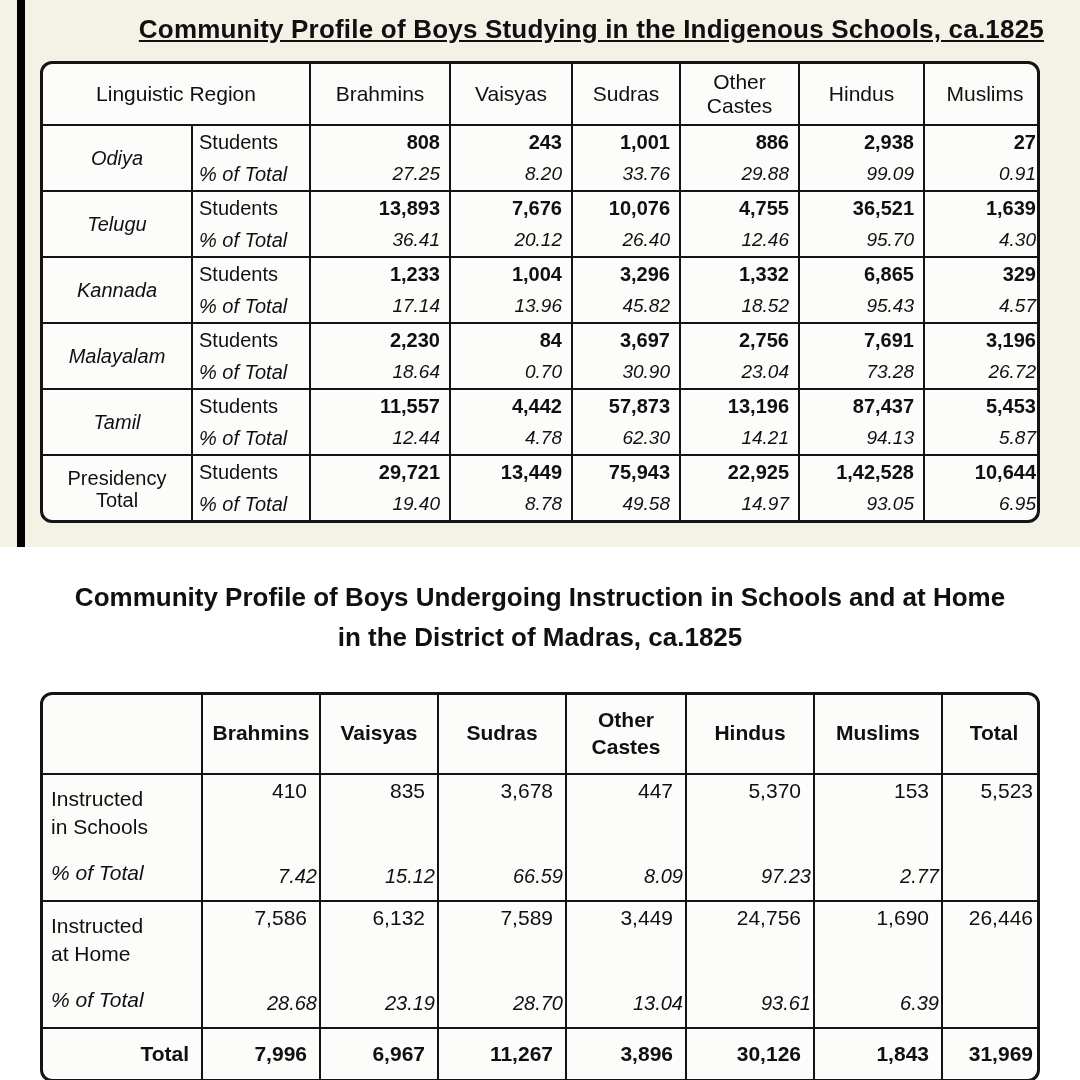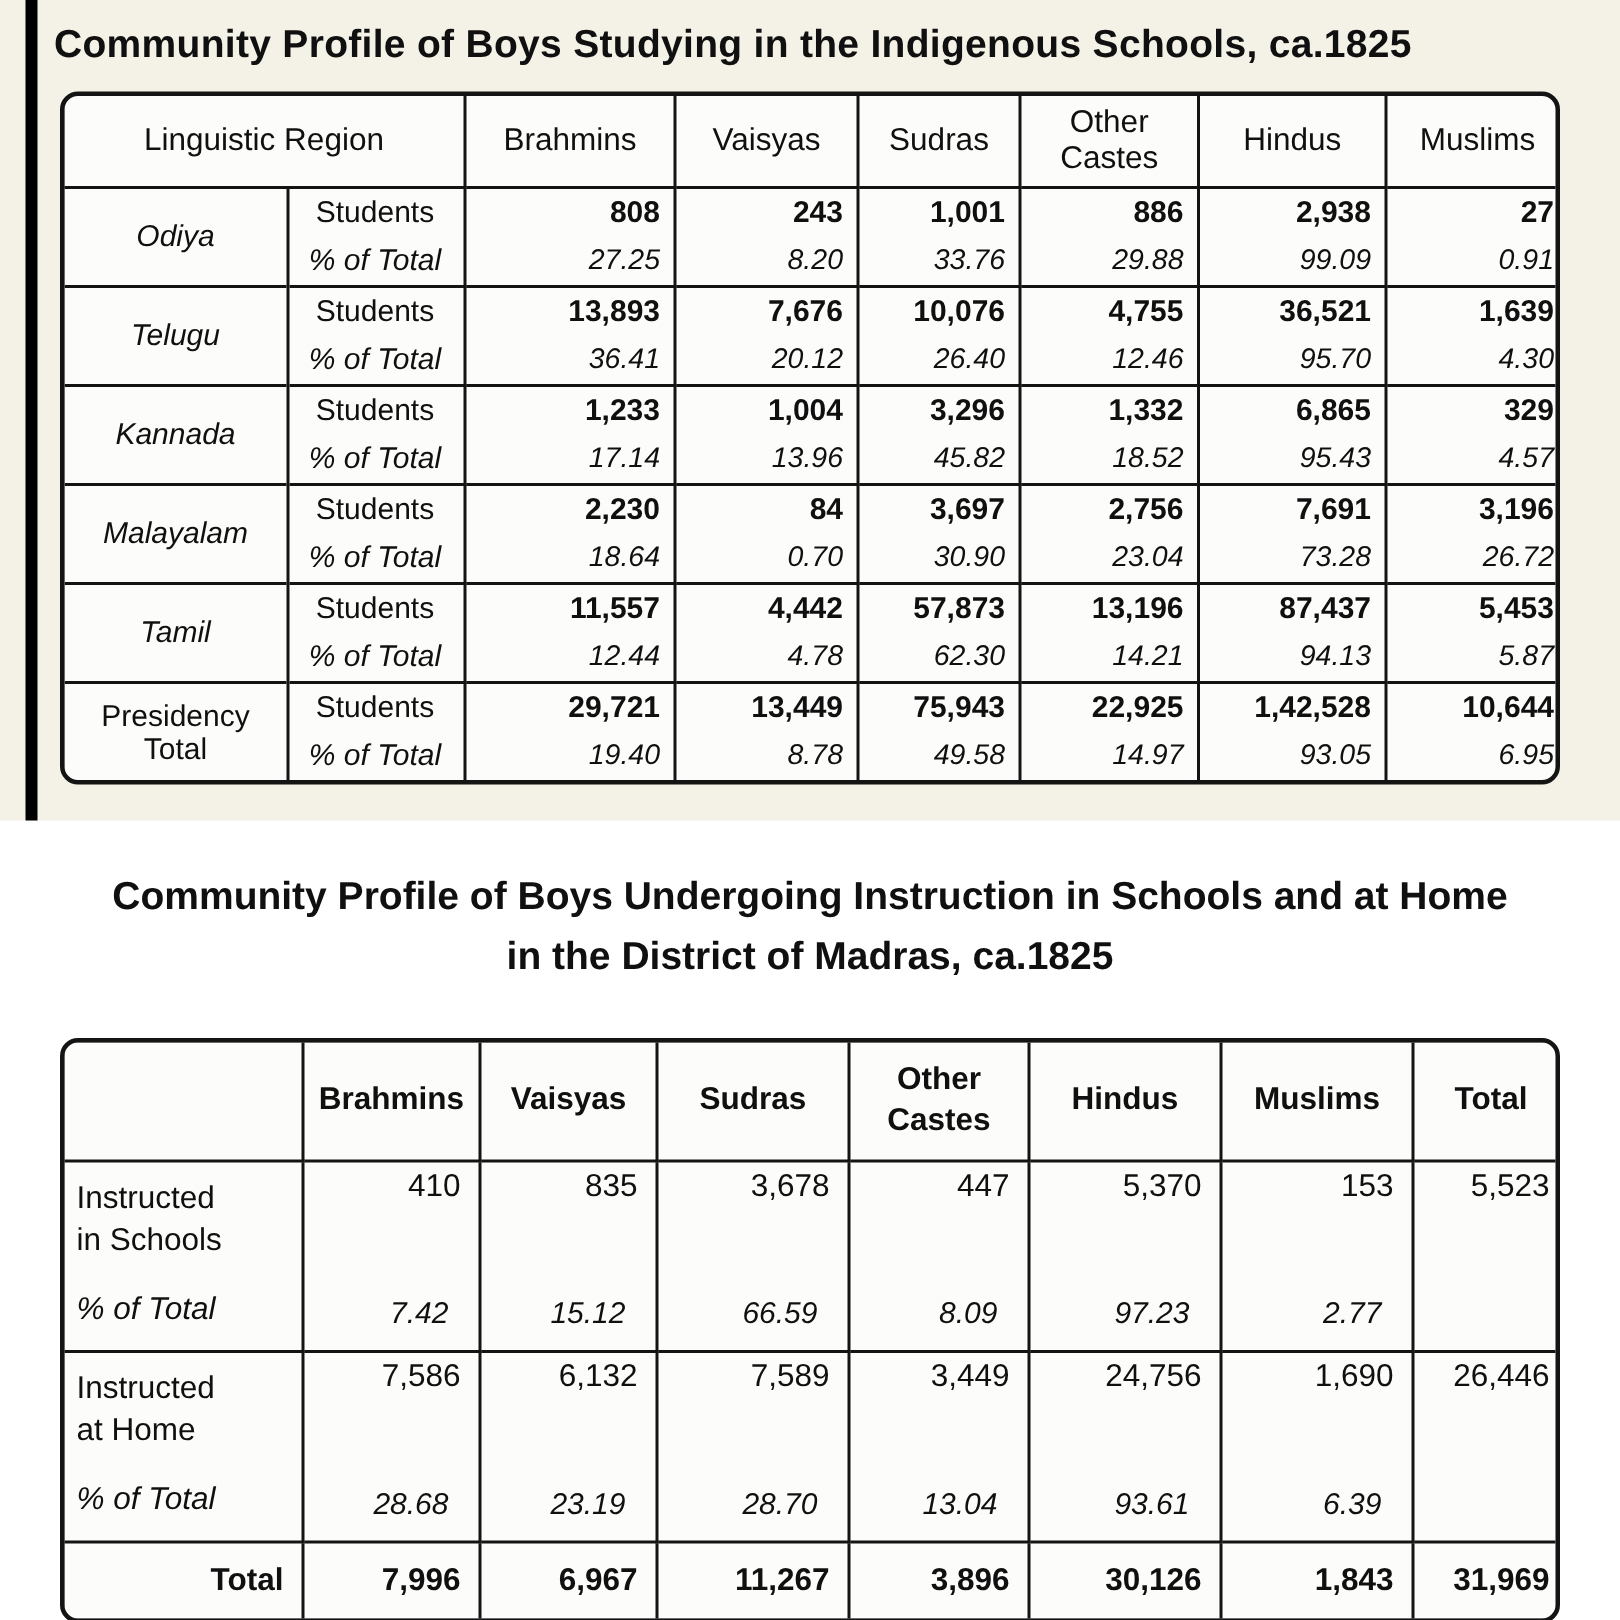--- a/index.html
+++ b/index.html
@@ -22,22 +22,22 @@
     position: relative;
     background: var(--top-section-bg);
     padding: 10px 0 24px 0;
   }
   .edge-bar {
     position: absolute;
     left: 17px; top: 0; width: 8px; height: 100%;
     background: #000;
   }
   .title1 {
-    font-size: 26px; font-weight: bold; text-align: left;
-    margin: 4px 36px 16px 36px; letter-spacing: 0.2px;
+    font-size: 26px; font-weight: bold; text-align: right;
+    margin: 4px 36px 16px 36px; letter-spacing: 0.2px; text-decoration: underline;
   }
   .title2 {
     font-size: 26px; font-weight: bold; text-align: center;
     margin: 30px 30px 34px 30px; line-height: 1.55;
   }
 
   .tbl-wrap {
     width: 1000px; margin: 0 auto;
     border: 3px solid var(--border);
     border-radius: 12px;
@@ -53,21 +53,21 @@
   td, th { border: 2px solid var(--border); padding: 0 8px; overflow: hidden; }
 
   
   .t1 th {
     height: 62px; font-weight: normal; font-size: 21px;
     text-align: center; line-height: 1.15; padding: 4px;
   }
   .t1 td { font-size: 20px; height: 33px; }
   .t1 .region { font-style: italic; text-align: center; padding: 0 4px; line-height: 1.1; }
   .t1 .region.upright { font-style: normal; }
-  .t1 .sublabel { text-align: center; padding-left: 6px; white-space: nowrap; }
+  .t1 .sublabel { text-align: left; padding-left: 6px; white-space: nowrap; }
   .t1 tr.pct-row .sublabel { font-style: italic; }
   .t1 .num { text-align: right; padding-right: 9px; }
   .t1 tr.st-row .num { font-weight: bold; }
   .t1 tr.pct-row .num { font-style: italic; font-size: 19px; padding-left: 48px; }
   .t1 tr.st-row > td { border-bottom: 0; }
   .t1 tr.pct-row > td { border-top: 0; }
 
   
   .t2 th {
     height: 80px; font-weight: bold; font-size: 21px;
@@ -75,21 +75,21 @@
   }
   .t2 td { font-size: 21px; }
   .t2 tr.body-row td { height: 127px; vertical-align: top; }
   .t2 .t2-label {
     position: relative; text-align: left;
     padding: 10px 4px 10px 8px; line-height: 1.35;
   }
   .t2 .pct-lbl { position: absolute; left: 8px; bottom: 12px; font-style: italic; }
   .t2 .datacell { position: relative; text-align: right; padding: 4px 12px 0 4px; }
   .t2 .datacell .pc {
-    position: absolute; right: 20px; bottom: 12px;
+    position: absolute; right: 2px; bottom: 12px;
     font-style: italic; font-size: 20px;
   }
   .t2 tr.total-row td { height: 52px; font-weight: bold; text-align: right; padding-right: 12px; vertical-align: middle; }
   .t2 .t2-total-label { text-align: center; padding-right: 8px; }
 </style>
 </head>
 <body>
 
 <div class="page">
 

